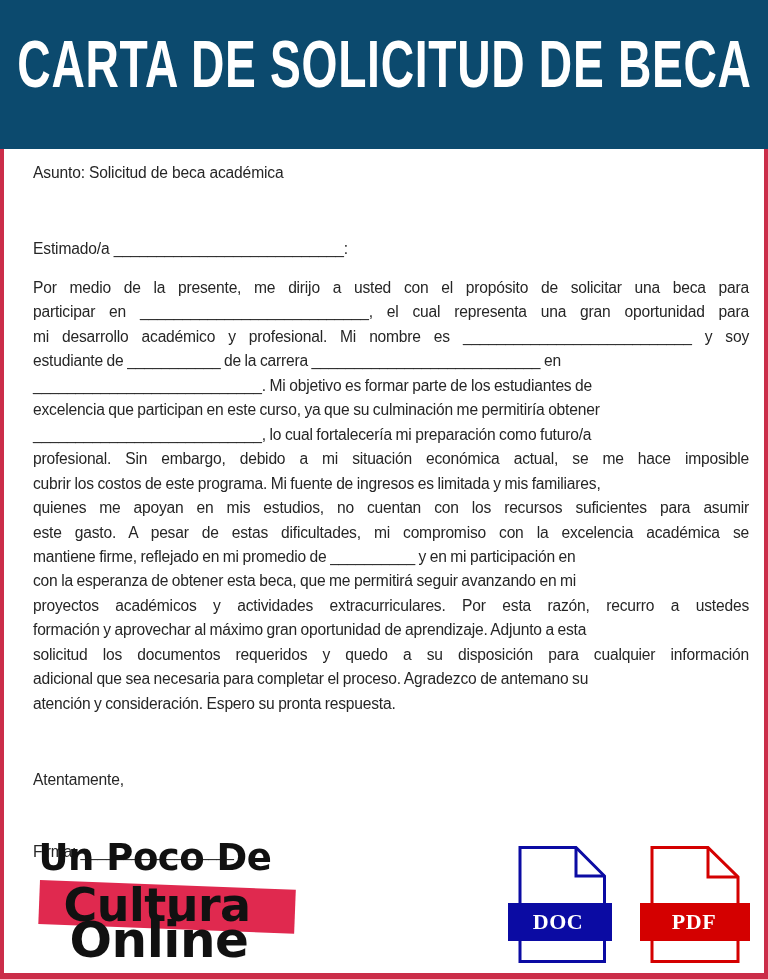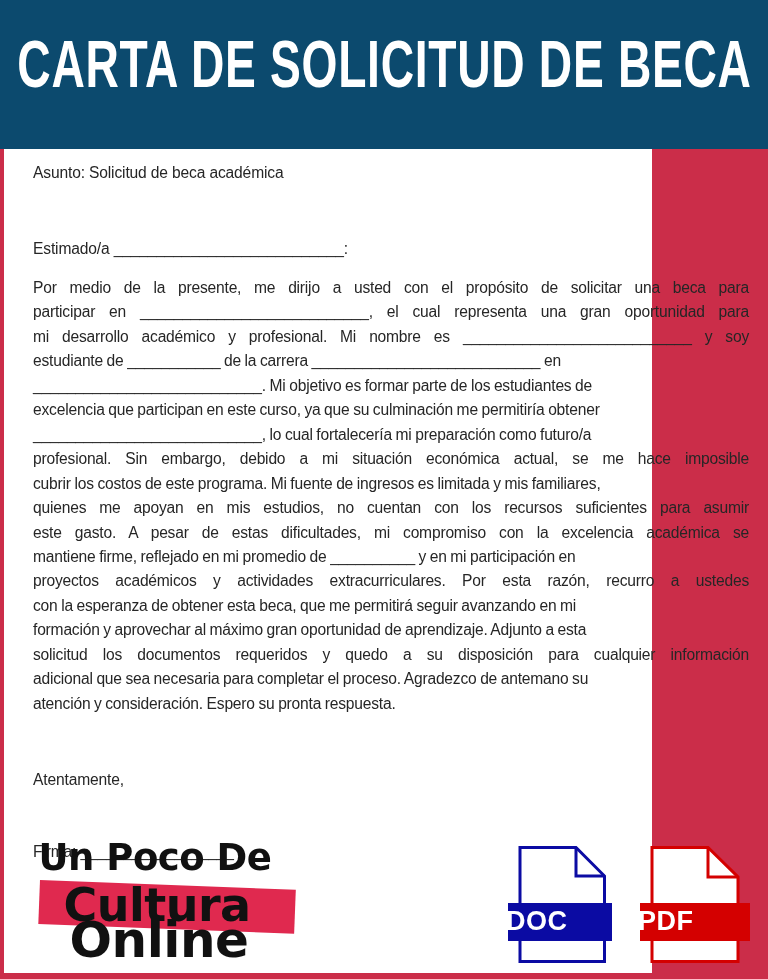--- a/index.html
+++ b/index.html
@@ -19,21 +19,21 @@
     font-family: "Liberation Sans Narrow", "Liberation Sans", sans-serif;
     font-weight: bold;
     font-size: 66px;
     letter-spacing: 1px;
     transform: scaleX(0.70);
     transform-origin: center;
     white-space: nowrap;
     margin-top: -22px;
   }
   .sheet {
-    position: absolute; left: 4px; top: 149px; width: 648px; height: 824px;
+    position: absolute; left: 4px; top: 149px; width: 760px; height: 824px;
     background: #ffffff;
   }
   .text {
     position: absolute; left: 29px; color: #262626;
     font-size: 15.6px; letter-spacing: -0.15px;
   }
   .subject { top: 15px; }
   .greeting { top: 91px; }
   .body {
     position: absolute; left: 29px; top: 127px; width: 716px;
@@ -55,22 +55,22 @@
     font-family: "DejaVu Sans", sans-serif; font-weight: bold; letter-spacing: -0.5px;
   }
   .logo .l1 { top: -3px; font-size: 37px; left: -14px; text-align: center; }
   .logo .l2 { top: 39px; font-size: 46px; left: -12px; }
   .logo .l3 { top: 72px; font-size: 50px; left: -10px; }
 
   .fileicon { position: absolute; width: 112px; height: 120px; }
   .fileicon svg { position: absolute; left: 0; top: 0; }
   .fileicon .label {
     position: absolute; left: 0; width: 104px; top: 57px; height: 37px;
-    color: #fff; font-family: Liberation Sans, sans-serif; font-weight: bold;
-    font-size: 27px; line-height: 37px; text-align: left; letter-spacing: 0.5px;
+    color: #fff; font-family: Liberation Serif, serif; font-weight: bold;
+    font-size: 22px; line-height: 37px; text-align: center; letter-spacing: 0.5px;
   }
   .doc { left: 502px; top: 697px; }
   .pdf { left: 634px; top: 697px; }
 </style>
 </head>
 <body>
 
 <div class="header">
   <div class="title">CARTA DE SOLICITUD DE BECA</div>
 </div>
@@ -85,22 +85,22 @@
     <span class="ln j">mi desarrollo académico y profesional. Mi nombre es ___________________________ y soy</span>
     <span class="ln">estudiante de ___________ de la carrera ___________________________ en</span>
     <span class="ln">___________________________. Mi objetivo es formar parte de los estudiantes de</span>
     <span class="ln">excelencia que participan en este curso, ya que su culminación me permitiría obtener</span>
     <span class="ln">___________________________, lo cual fortalecería mi preparación como futuro/a</span>
     <span class="ln j">profesional. Sin embargo, debido a mi situación económica actual, se me hace imposible</span>
     <span class="ln">cubrir los costos de este programa. Mi fuente de ingresos es limitada y mis familiares,</span>
     <span class="ln j">quienes me apoyan en mis estudios, no cuentan con los recursos suficientes para asumir</span>
     <span class="ln j">este gasto. A pesar de estas dificultades, mi compromiso con la excelencia académica se</span>
     <span class="ln">mantiene firme, reflejado en mi promedio de __________ y en mi participación en</span>
+    <span class="ln">con la esperanza de obtener esta beca, que me permitirá seguir avanzando en mi</span>
     <span class="ln j">proyectos académicos y actividades extracurriculares. Por esta razón, recurro a ustedes</span>
-    <span class="ln">con la esperanza de obtener esta beca, que me permitirá seguir avanzando en mi</span>
     <span class="ln">formación y aprovechar al máximo gran oportunidad de aprendizaje. Adjunto a esta</span>
     <span class="ln j">solicitud los documentos requeridos y quedo a su disposición para cualquier información</span>
     <span class="ln">adicional que sea necesaria para completar el proceso. Agradezco de antemano su</span>
     <span class="ln">atención y consideración. Espero su pronta respuesta.</span>
   </div>
 
   <div class="text closing">Atentamente,</div>
   <div class="text signature">Firma: __________________</div>
 
   <div class="logo">

